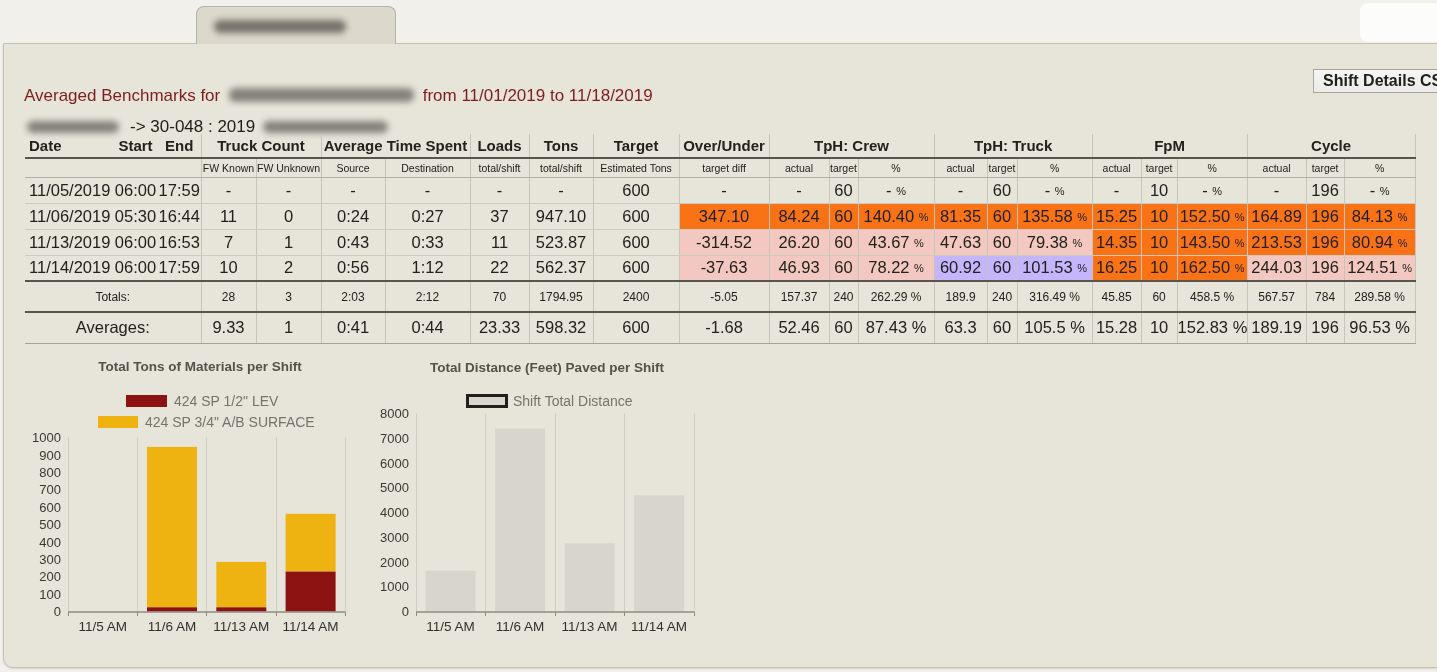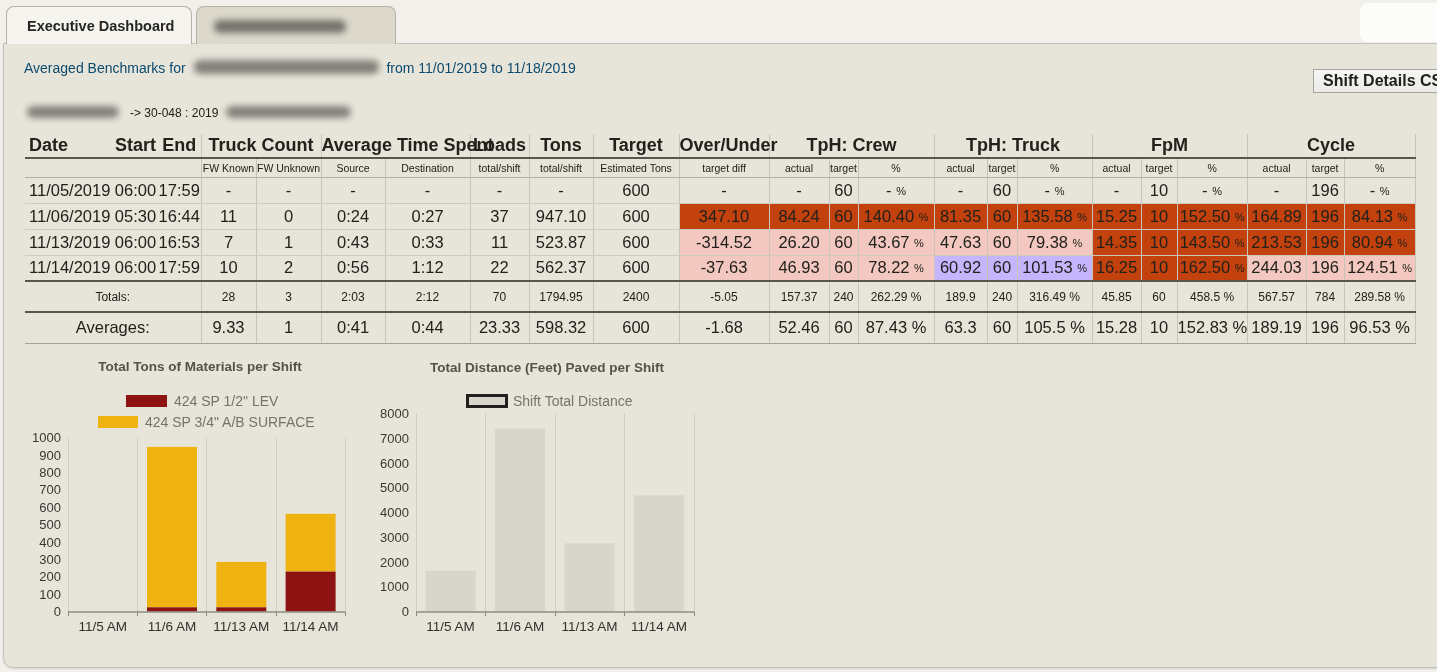--- a/index.html
+++ b/index.html
@@ -12,57 +12,54 @@
 
 .tab { position:absolute; top:6px; height:38px; border:1px solid #b5b2a8; border-bottom:none;
   border-radius:8px 8px 0 0; }
 #tab1 { left:6px; width:186px; background:#f5f4ef; z-index:3; }
 #tab1 span { position:absolute; left:20px; top:11px; font-size:14.5px; font-weight:bold; color:#262520; letter-spacing:0px; }
 #tab2 { left:196px; width:200px; background:#dcd8cb; z-index:2; }
 #whitebox { position:absolute; left:1360px; top:3px; width:90px; height:39px; background:#fcfcfa; border-radius:8px; z-index:2; }
 .blob { background:#85827b; filter:blur(3px); border-radius:6px; display:inline-block; }
 #tab2 .blob { position:absolute; left:17px; top:13px; width:132px; height:13px; background:#76736c; }
 
-#h1line { position:absolute; left:24px; top:60px; font-size:14px; color:#0c4a6e; white-space:nowrap; }
+#h1line { position:absolute; left:24px; top:86px; font-size:17px; color:#7f1d1d; white-space:nowrap; }
 #h1line .blob { width:185px; height:14px; vertical-align:-1px; margin:0 4px; }
-#h2line { position:absolute; left:27px; top:106px; font-size:12px; color:#21201b; white-space:nowrap; }
+#h2line { position:absolute; left:27px; top:117px; font-size:17px; color:#21201b; white-space:nowrap; }
 #h2line .blob { height:12px; vertical-align:-1px; }
 #csvbtn { position:absolute; left:1265px; top:69px; width:150px; height:24px;
   background:linear-gradient(#f6f6f4,#ebebe8); border:1px solid #a8a59b; color:#21201b;
   font-size:16px; font-weight:bold; text-align:center; line-height:22px;margin-left:48px; }
 
 table { position:absolute; left:25px; top:134px; width:1390px; border-collapse:collapse; table-layout:fixed; }
 td, th { padding:0; font-weight:normal; text-align:center; vertical-align:middle; color:#22211c;
   overflow:hidden; white-space:nowrap; }
 tr.hdr1 { height:24px; }
-tr.hdr1 th { font-size:18px; font-weight:bold; border-bottom:2px solid #57554d; overflow:visible; }
+tr.hdr1 th { font-size:15px; font-weight:bold; border-bottom:2px solid #57554d; overflow:visible; }
 tr.hdr2 { height:19px; }
 tr.hdr2 td { font-size:10.5px; border-bottom:1px solid #b2afa4;margin-left:10px; }
 tr.data { height:26px; }
 tr.data td { font-size:16.5px; border-bottom:1px solid #cdcabf; }
 tr.tot { height:31px; }
 tr.tot td { font-size:12px; border-top:2px solid #57554d; }
 tr.avg { height:31px; }
 tr.avg td { font-size:16.5px; border-top:2px solid #57554d; border-bottom:1px solid #a5a297; }
 .vl { border-right:1px solid #c7c4b9; }
 .lft { text-align:left; padding-left:4px; }
-.g { background:#c2410c; }
+.g { background:#f97316; }
 .r { background:#f3c8c0; }
 .y { background:#c4b5fd; }
 .pc { font-size:11px; vertical-align:1px; }
 
 #charts { position:absolute; left:0; top:345px; }
 </style>
 </head>
 <body>
 <div id="wrap">
   <div id="panel"></div>
-  <div id="tab1" class="tab">
-      <span>Executive Dashboard</span>
-    </div>
   <div id="tab2" class="tab">
       <span class="blob"></span>
     </div>
   <div id="whitebox"></div>
 
   <div id="h1line">Averaged Benchmarks for <span class="blob"></span> from 11/01/2019 to 11/18/2019</div>
   <div id="h2line"><span class="blob" style="width:92px;margin-right:11px"></span>-&gt; 30-048 : 2019<span class="blob" style="width:125px;margin-left:8px"></span></div>
   <div id="csvbtn">Shift Details CSV</div>
 
   <table>

